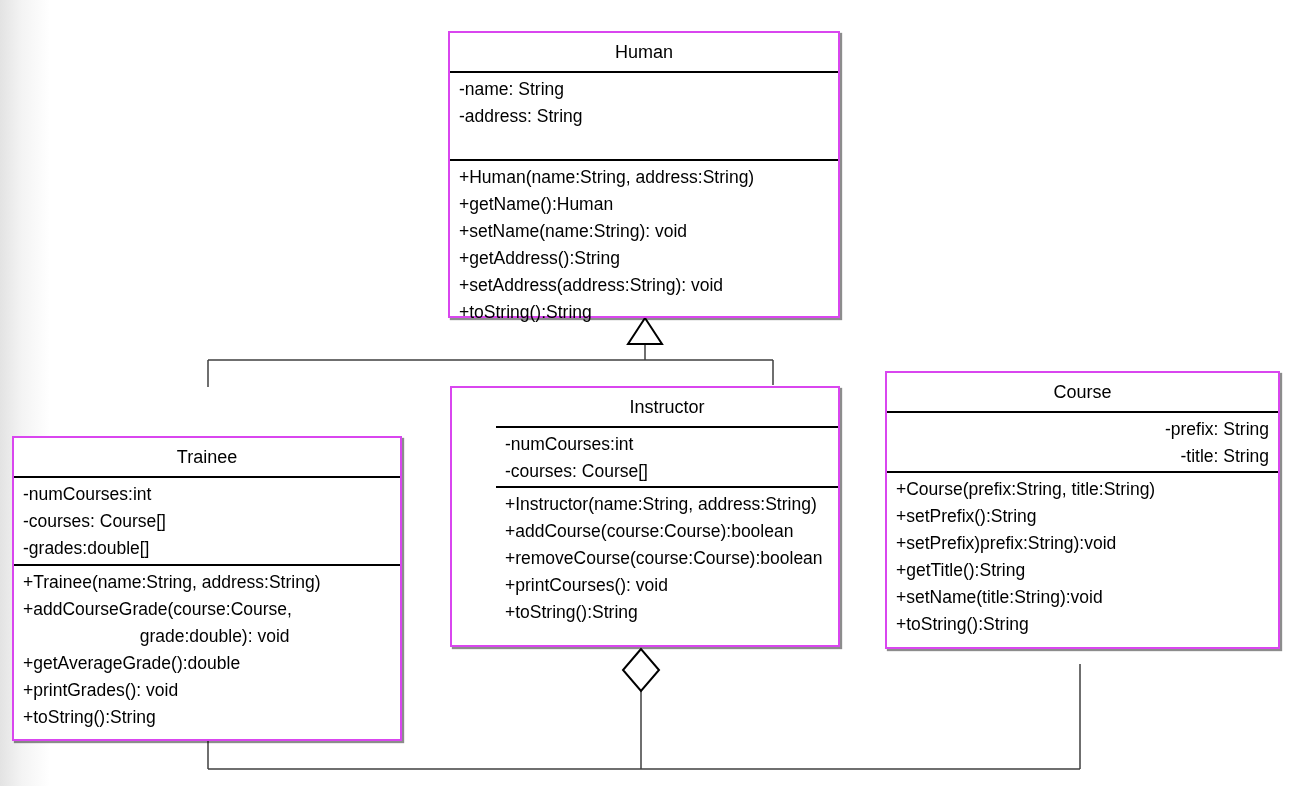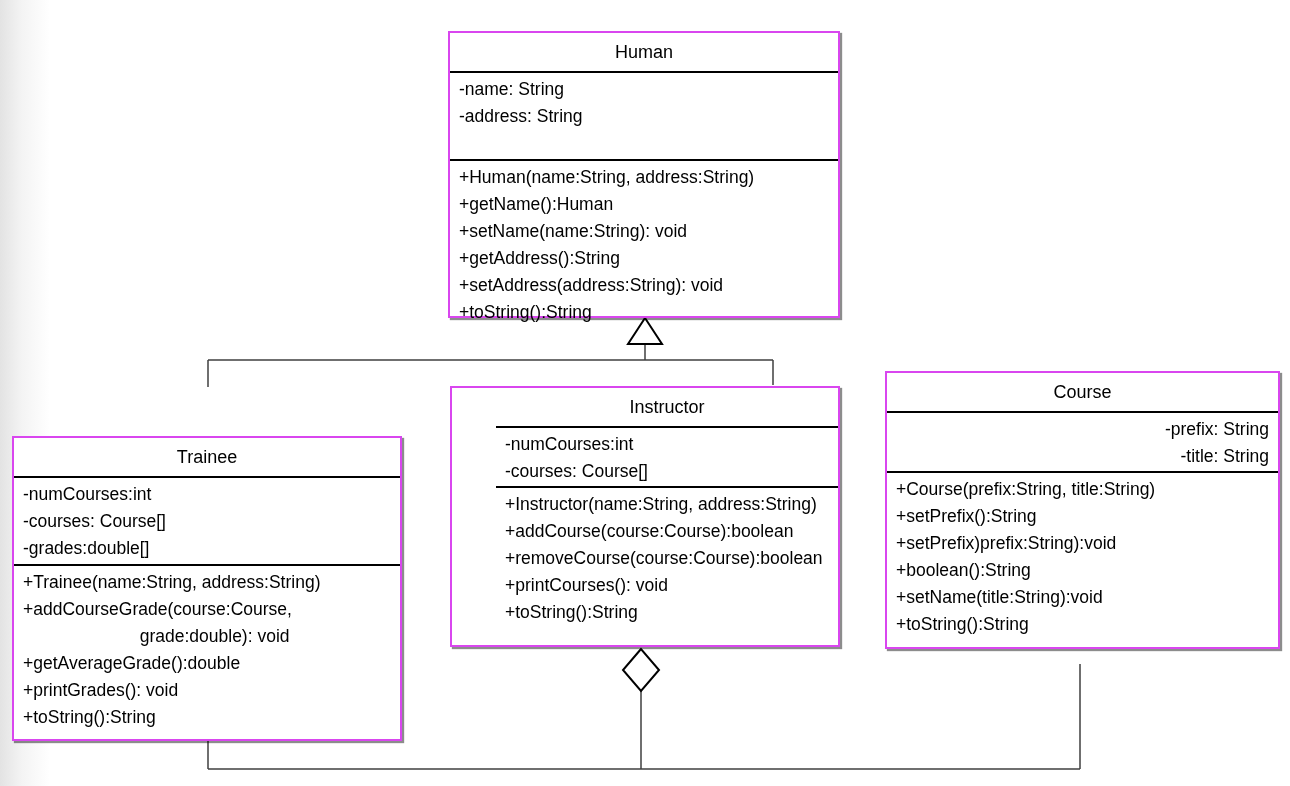--- a/index.html
+++ b/index.html
@@ -61,14 +61,14 @@
 
 <div class="cls" style="left:450px;top:386px;width:390px;height:261px;padding-left:44px;">
   <div class="cls-title">Instructor</div>
   <div class="cls-attrs" style="height:60px;"><div>-numCourses:int</div><div>-courses: Course[]</div></div>
   <div class="cls-methods"><div>+Instructor(name:String, address:String)</div><div>+addCourse(course:Course):boolean</div><div>+removeCourse(course:Course):boolean</div><div>+printCourses(): void</div><div>+toString():String</div></div>
 </div>
 
 <div class="cls" style="left:885px;top:371px;width:395px;height:278px;">
   <div class="cls-title">Course</div>
   <div class="cls-attrs" style="height:60px;text-align:right;"><div>-prefix: String</div><div>-title: String</div></div>
-  <div class="cls-methods"><div>+Course(prefix:String, title:String)</div><div>+setPrefix():String</div><div>+setPrefix)prefix:String):void</div><div>+boolean():String</div><div>+setName(title:String):void</div><div>+toString():String</div></div>
+  <div class="cls-methods"><div>+Course(prefix:String, title:String)</div><div>+setPrefix():String</div><div>+setPrefix)prefix:String):void</div><div>+getTitle():String</div><div>+setName(title:String):void</div><div>+toString():String</div></div>
 </div>
 
 </body></html>

